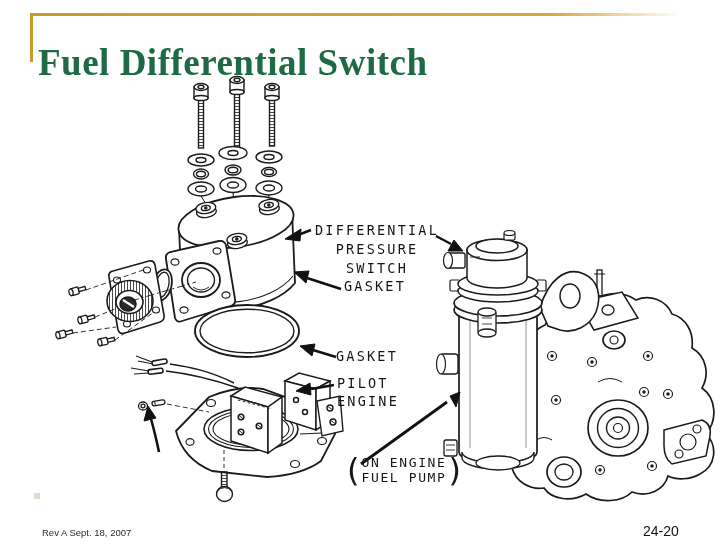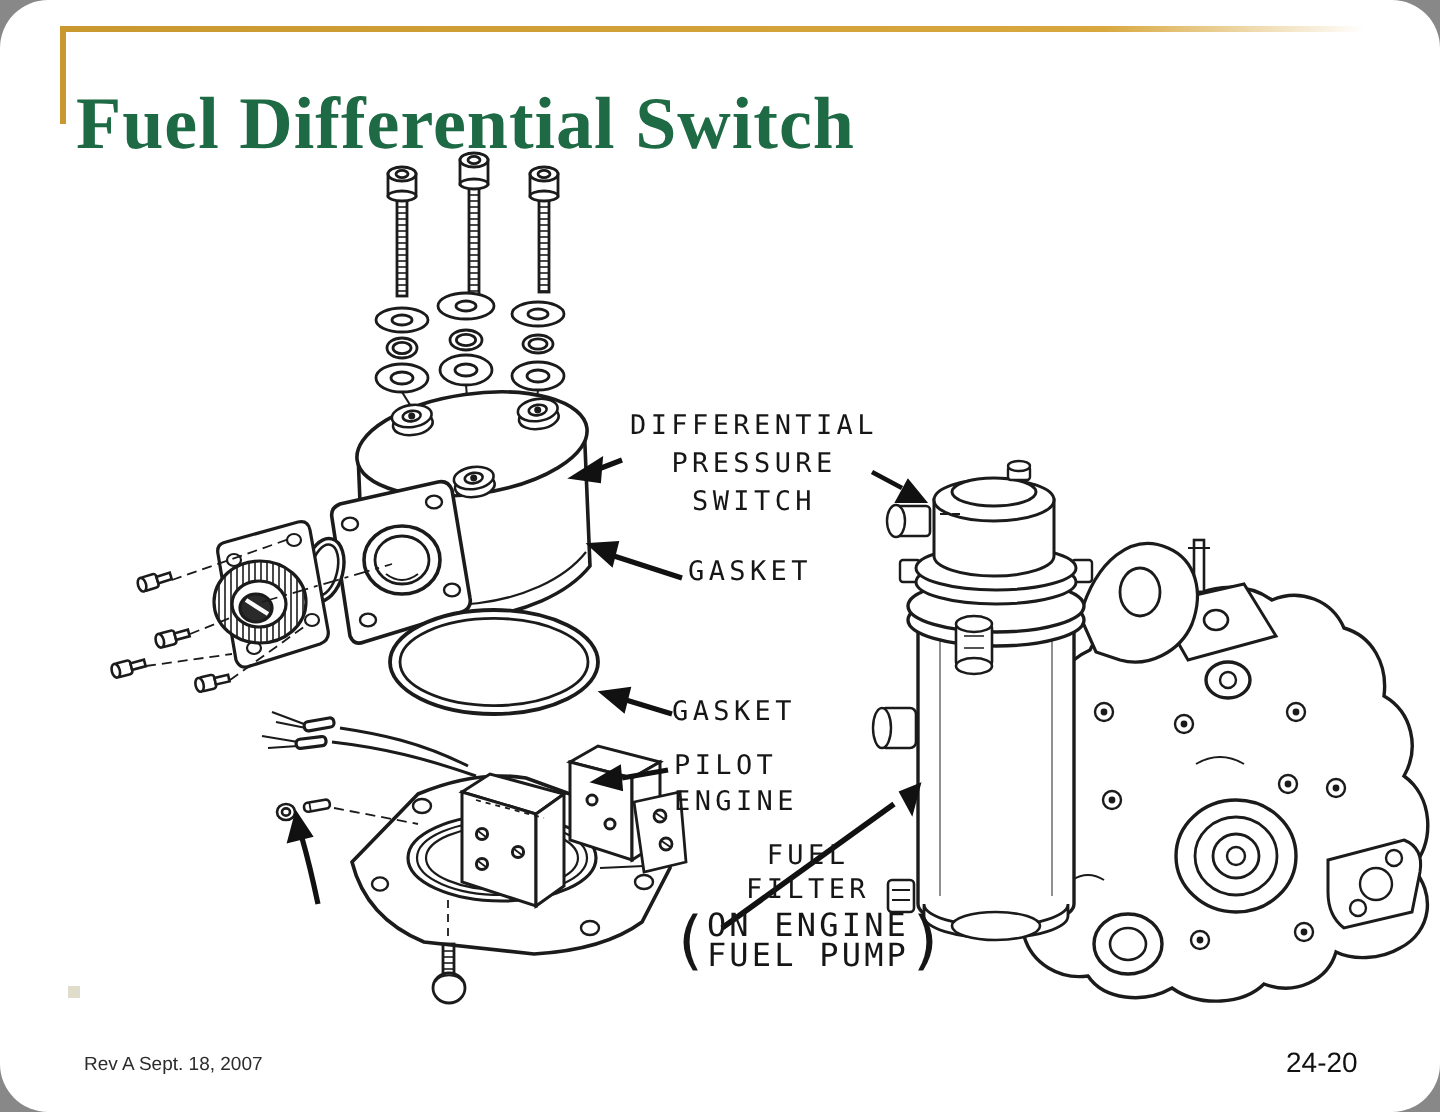--- a/index.html
+++ b/index.html
@@ -1,31 +1,31 @@
 <!DOCTYPE html>
 <html><head>
 <meta charset="utf-8">
 <style>
   html,body{margin:0;padding:0;background:#888;}
   .slide{position:relative;width:720px;height:556px;background:#ffffff;overflow:hidden;
-         font-family:"Liberation Sans",sans-serif;border-radius:24px;}
+         font-family:"Liberation Sans",sans-serif;}
   .rule-top{position:absolute;left:30px;top:13px;width:652px;height:3px;
             background:linear-gradient(to right,#c9992f 0%,#d8a83e 80%,rgba(216,168,62,0) 100%);}
   .rule-left{position:absolute;left:30px;top:13px;width:3px;height:49px;background:#c9992f;}
   .page-title{position:absolute;left:38px;top:15px;font-family:"Liberation Serif",serif;
               font-size:37px;line-height:1.25;color:#1d6a45;letter-spacing:0.5px;}
   .diagram{position:absolute;left:0;top:0;width:720px;height:556px;}
   .diagram svg{position:absolute;left:0;top:0;}
   .lbl{position:absolute;font-family:"DejaVu Sans Mono",monospace;font-size:13.5px;
        letter-spacing:2.2px;line-height:19px;color:#161616;white-space:pre-line;}
   .lbl.center{text-align:center;}
   .note-row{position:absolute;left:338px;top:453px;width:132px;display:flex;
             align-items:center;justify-content:center;color:#161616;}
   .paren{font-family:"DejaVu Sans",sans-serif;font-size:32px;font-weight:400;line-height:34px;}
-  .note-txt{font-family:"DejaVu Sans Mono",monospace;font-size:16px;letter-spacing:1.6px;
+  .note-txt{font-family:"DejaVu Sans Mono",monospace;font-size:13px;letter-spacing:1.6px;
             line-height:15px;text-align:center;white-space:pre-line;padding:0 2px;}
   .footer-rev{position:absolute;left:42px;top:527px;font-size:9.5px;color:#2b2b2b;}
   .page-num{position:absolute;left:643px;top:523px;font-size:14px;color:#111;}
   .tiny-bullet{position:absolute;left:34px;top:493px;width:6px;height:6px;
                background:#c7bfa2;opacity:.55;}
 </style>
 </head>
 <body>
 
 <div class="slide">
@@ -384,33 +384,31 @@
           <path d="M159,452 Q155,433 151,419" stroke-width="2.6" fill="none"></path>
           <polygon points="148,406 144,421 156,418"></polygon>
         </g>
         <g>
           <path d="M436,236 L451,244" stroke-width="2.4" fill="none"></path>
           <polygon points="463,251 448,251 454,240"></polygon>
         </g>
       </g>
     </svg>
 
-    <div class="lbl center" style="left:309px;top:204px;width:136px;">DIFFERENTIAL
+    <div class="lbl center" style="left:309px;top:221px;width:136px;">DIFFERENTIAL
 PRESSURE
 SWITCH</div>
 
     <div class="lbl" style="left:344px;top:277px;">GASKET</div>
 
     <div class="lbl" style="left:336px;top:347px;text-align:center;">GASKET</div>
 
     <div class="lbl" style="left:337px;top:374px;line-height:18px;">PILOT
 ENGINE</div>
 
-    <div class="lbl center" style="left:358px;top:420px;width:92px;line-height:17px;">FUEL
-FILTER</div>
 
     <div class="note-row">
       <span class="paren">(</span>
       <span class="note-txt">ON ENGINE
 FUEL PUMP</span>
       <span class="paren">)</span>
     </div>
 
   </div>
 

